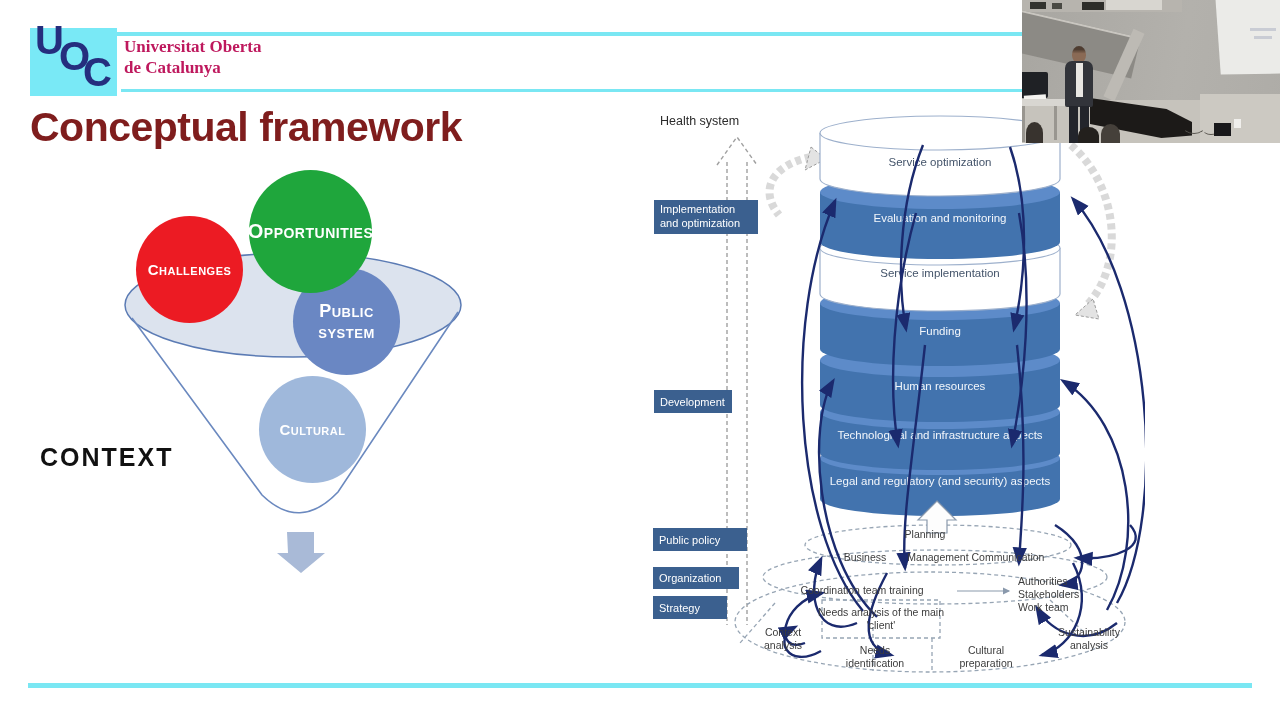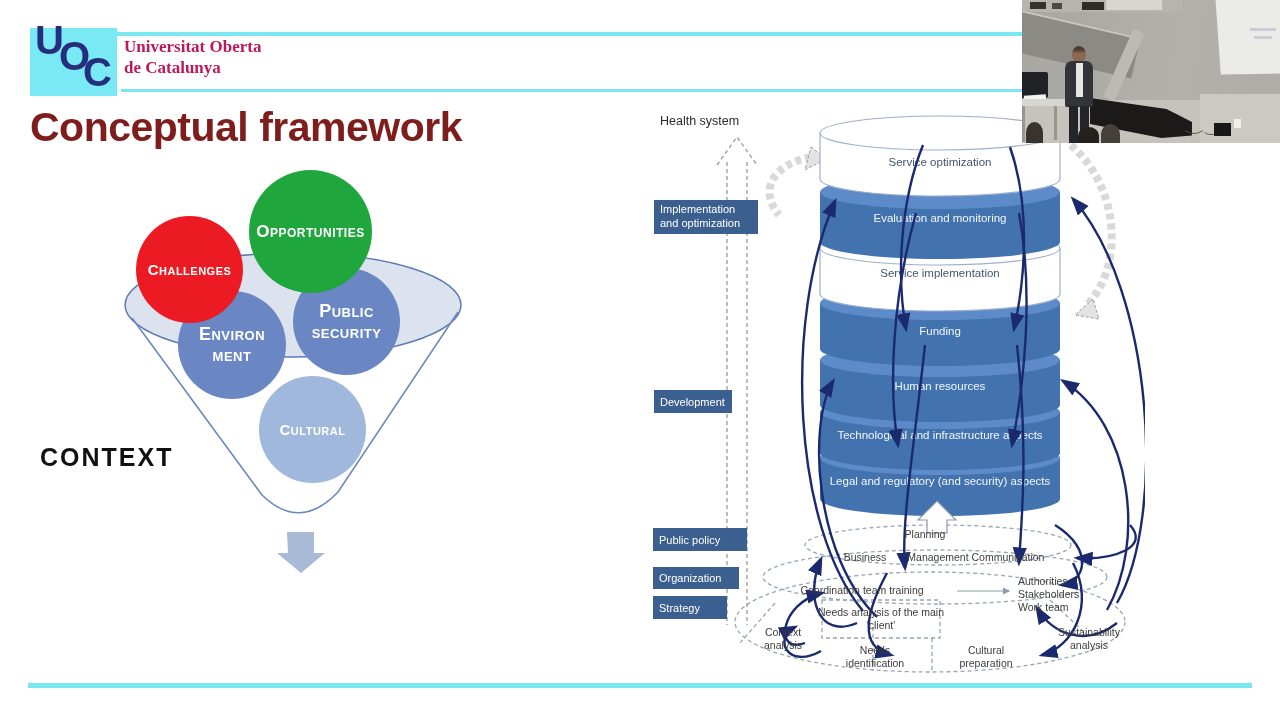--- a/index.html
+++ b/index.html
@@ -18,21 +18,21 @@
         font-size:17px;line-height:1.25;color:#be185d;font-weight:bold;}
   .title{position:absolute;left:30px;top:104px;font-size:41px;font-weight:bold;color:#7f1d1d;letter-spacing:-0.5px;}
 
   
   .circle{position:absolute;border-radius:50%;display:flex;flex-direction:column;align-items:center;
           justify-content:center;color:#fff;font-weight:bold;font-variant:small-caps;
           text-align:center;letter-spacing:.5px;}
   .c-env{left:178px;top:291px;width:108px;height:108px;background:#6a87c3;font-size:18px;line-height:1.15;z-index:2;}
   .c-org{left:293px;top:268px;width:107px;height:107px;background:#6a87c3;font-size:18px;line-height:1.15;z-index:2;}
   .c-cha{left:136px;top:216px;width:107px;height:107px;background:#ec1b23;font-size:15px;z-index:3;}
-  .c-opp{left:249px;top:170px;width:123px;height:123px;background:#1fa63c;font-size:17px;z-index:3;}
+  .c-opp{left:249px;top:170px;width:123px;height:123px;background:#1fa63c;font-size:20px;z-index:3;}
   .c-cul{left:259px;top:376px;width:107px;height:107px;background:#9fb8db;font-size:15px;z-index:2;}
   .context{position:absolute;left:40px;top:443px;font-size:25px;font-weight:bold;color:#111;letter-spacing:2px;}
   .outcome{position:absolute;left:203px;top:575px;width:194px;text-align:center;font-size:19px;
            font-weight:bold;color:#111;line-height:1.2;letter-spacing:.4px;}
 
   
   .hs-title{font-size:12.5px;fill:#2b2b2b;}
   .box-label{font-size:11px;fill:#ffffff;}
   .cyl-t-blue{font-size:11.5px;fill:#f2f6fb;text-anchor:middle;}
   .cyl-t-white{font-size:11.5px;fill:#44546a;text-anchor:middle;}
@@ -63,27 +63,23 @@
   <div class="cyan-line" style="left:28px;top:683px;width:1224px;height:5px;"></div>
 
   <div class="title">Conceptual framework</div>
 
   <svg class="abs" style="left:80px;top:240px;z-index:1;" width="440" height="350" viewBox="0 0 440 350">
     <ellipse cx="213" cy="65" rx="168" ry="52" fill="#dce3ee" stroke="#5b7bb4" stroke-width="1.5"></ellipse>
     <path d="M52,78 L182,255 Q220,292 258,252 L378,72" fill="none" stroke="#6b89bf" stroke-width="1.6"></path>
     <path d="M207,292 L234,292 L234,313 L245,313 L221,333 L197,313 L208,313 Z" fill="#a9bad7"></path>
   </svg>
 
-  <div class="circle c-env">
-    <div>Environ</div>
-    <div>ment</div>
-  </div>
   <div class="circle c-org">
     <div>Public</div>
-    <div>security</div>
+    <div>system</div>
   </div>
   <div class="circle c-cha">
     <div>Challenges</div>
   </div>
   <div class="circle c-opp">
     <div>Opportunities</div>
   </div>
   <div class="circle c-cul">
     <div>Cultural</div>
   </div>

